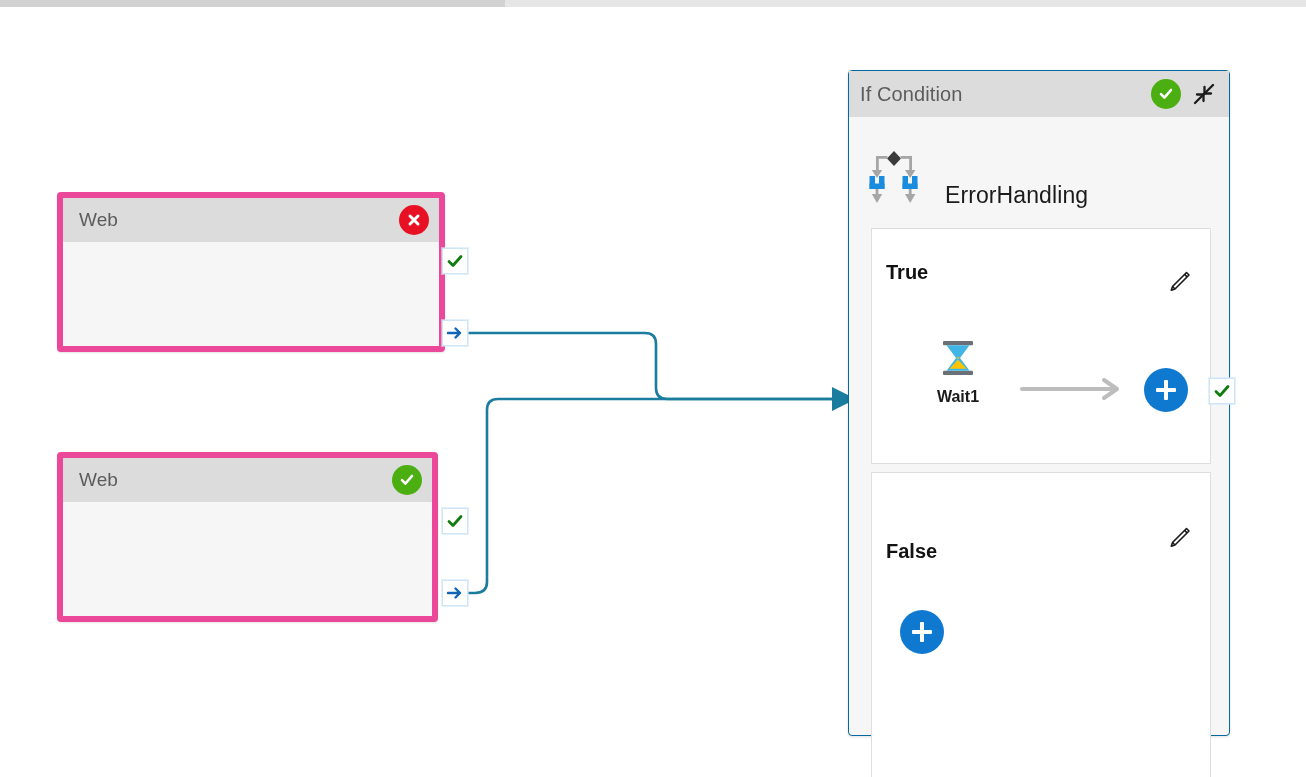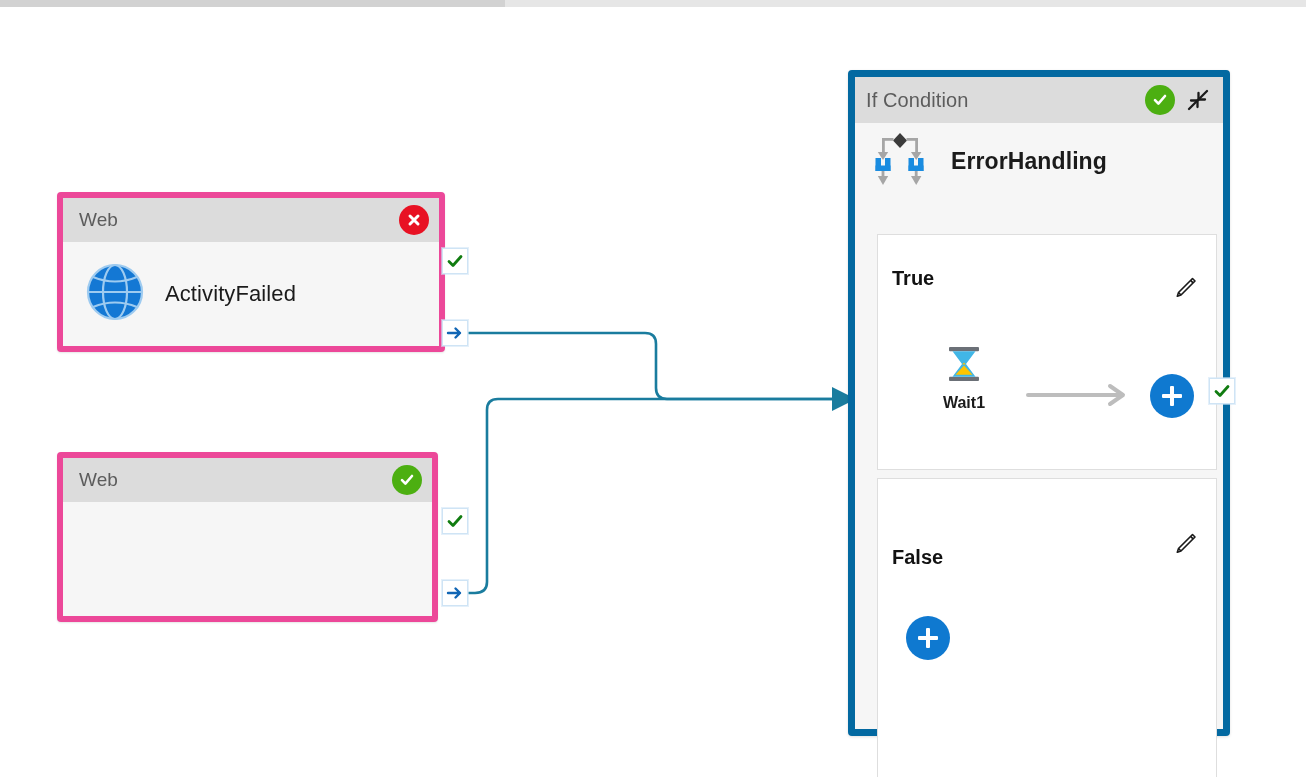--- a/index.html
+++ b/index.html
@@ -108,21 +108,21 @@
     box-shadow: 0 0 0 1px rgba(210,230,246,.6);
   }
   .port svg { display: block; }
 
   
   #if-condition {
     position: absolute;
     left: 848px; top: 70px;
     width: 382px; height: 666px;
     background: #f6f6f6;
-    border: 7px solid #0369a1;
+    border: 1px solid #0369a1;
     border-radius: 4px;
     box-shadow: 0 1px 3px rgba(0,0,0,.12);
     box-sizing: border-box;
   }
   #if-header {
     height: 46px;
     background: #dcdcdc;
     display: flex;
     align-items: center;
     padding: 0 10px 0 11px;
@@ -132,23 +132,22 @@
   .collapse-icon {
     width: 30px; height: 30px;
     margin-left: 8px;
     display: flex;
     align-items: center;
     justify-content: center;
     flex: 0 0 auto;
   }
   #if-title-row {
     display: flex;
-    align-items: center;
-    padding: 8px 0 10px 16px;
-    font-weight: bold;
+    align-items: flex-end;
+    padding: 32px 0 10px 16px;
   }
   #if-title-row .node-label { margin-left: 22px; font-size: 23px; }
 
   
   .branch {
     position: absolute;
     left: 22px;
     width: 340px;
     background: #ffffff;
     border: 1px solid #dedede;
@@ -241,35 +240,20 @@
   </svg>
 
   <div class="activity-node" style="left:57px; top:192px; width:388px; height:160px;">
     <div class="node-header">
       <span class="node-type">Web</span>
       <span class="badge error">
         <svg width="18" height="18" viewBox="0 0 18 18">
           <path d="M5 5 L13 13 M13 5 L5 13" stroke="#ffffff" stroke-width="3" stroke-linecap="round"></path>
         </svg>
       </span>
-    </div>
-    <div class="node-body">
-      <span>
-        <svg width="60" height="60" viewBox="0 0 60 60">
-          <circle cx="30" cy="30" r="27" fill="#1478d4"></circle>
-          <g stroke="#9ecbf0" stroke-width="2.2" fill="none">
-            <ellipse cx="30" cy="30" rx="27" ry="27"></ellipse>
-            <ellipse cx="30" cy="30" rx="12" ry="27"></ellipse>
-            <line x1="3" y1="30" x2="57" y2="30"></line>
-            <path d="M8 15 Q30 24 52 15"></path>
-            <path d="M8 45 Q30 36 52 45"></path>
-          </g>
-        </svg>
-      </span>
-      <span class="node-label">ActivityFailed</span>
     </div>
   </div>
 
   <div class="port" style="left:442px; top:248px;">
     <svg width="18" height="18" viewBox="0 0 18 18">
       <path d="M3 9.5 L7 13.5 L15 4.5" stroke="#107c10" stroke-width="2.8" fill="none" stroke-linecap="round" stroke-linejoin="round"></path>
     </svg>
   </div>
   <div class="port" style="left:442px; top:320px;">
     <svg width="18" height="18" viewBox="0 0 18 18">

